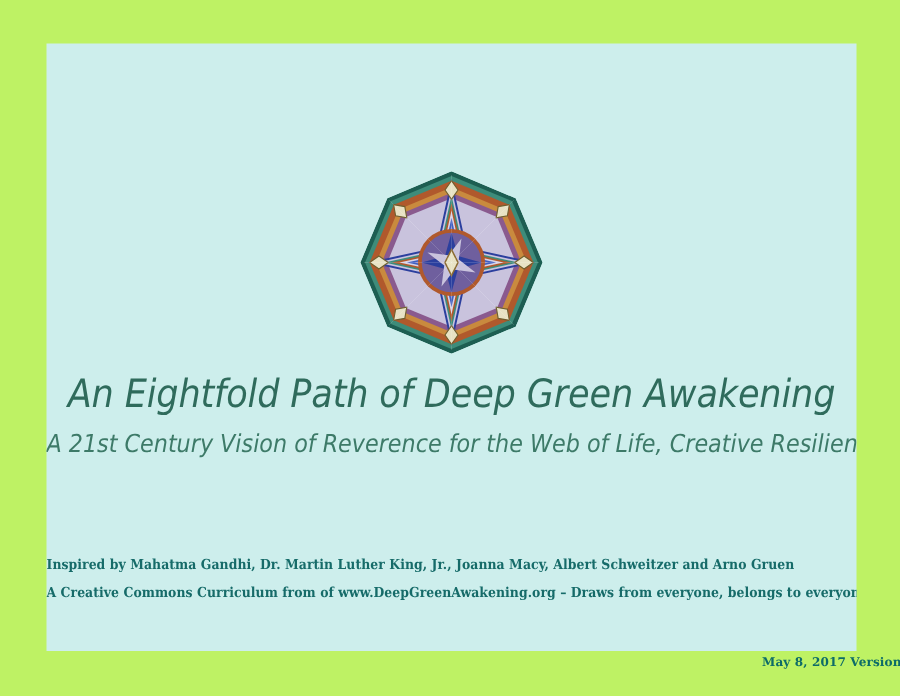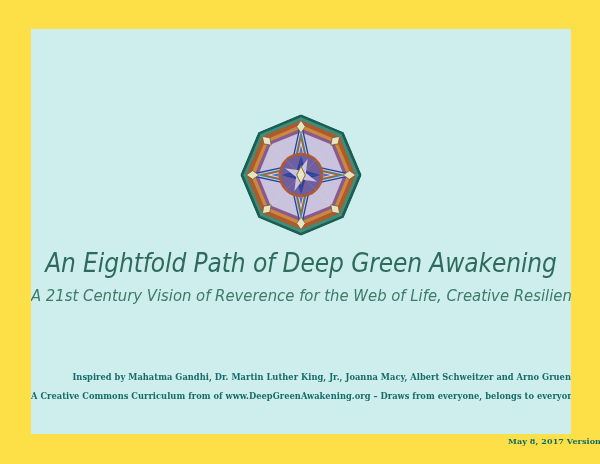--- a/index.html
+++ b/index.html
@@ -12,21 +12,21 @@
     width: 600px;
     height: 464px;
     overflow: hidden;
     font-family: "DejaVu Sans", sans-serif;
   }
 
   #viewport {
     position: relative;
     width: 600px;
     height: 464px;
-    background: #fde047;
+    background: #bef264;
   }
 
   
   #page {
     position: absolute;
     left: 31px;
     top: 29px;
     width: 540px;
     height: 405px;
     background: #cdeeec;
@@ -79,21 +79,21 @@
     margin-top: 5px;
   }
   .subtitle .line2 { display: block; }
 
   
   #credits {
     position: absolute;
     left: 0;
     top: 338px;
     width: 540px;
-    text-align: right;
+    text-align: left;
   }
   .credit-line {
     font-family: "DejaVu Serif Condensed", "Liberation Serif", serif;
     font-size: 9.2px;
     line-height: 19px;
     font-weight: 700;
     color: #166b69;
     white-space: nowrap;
     letter-spacing: 0.05px;
   }

